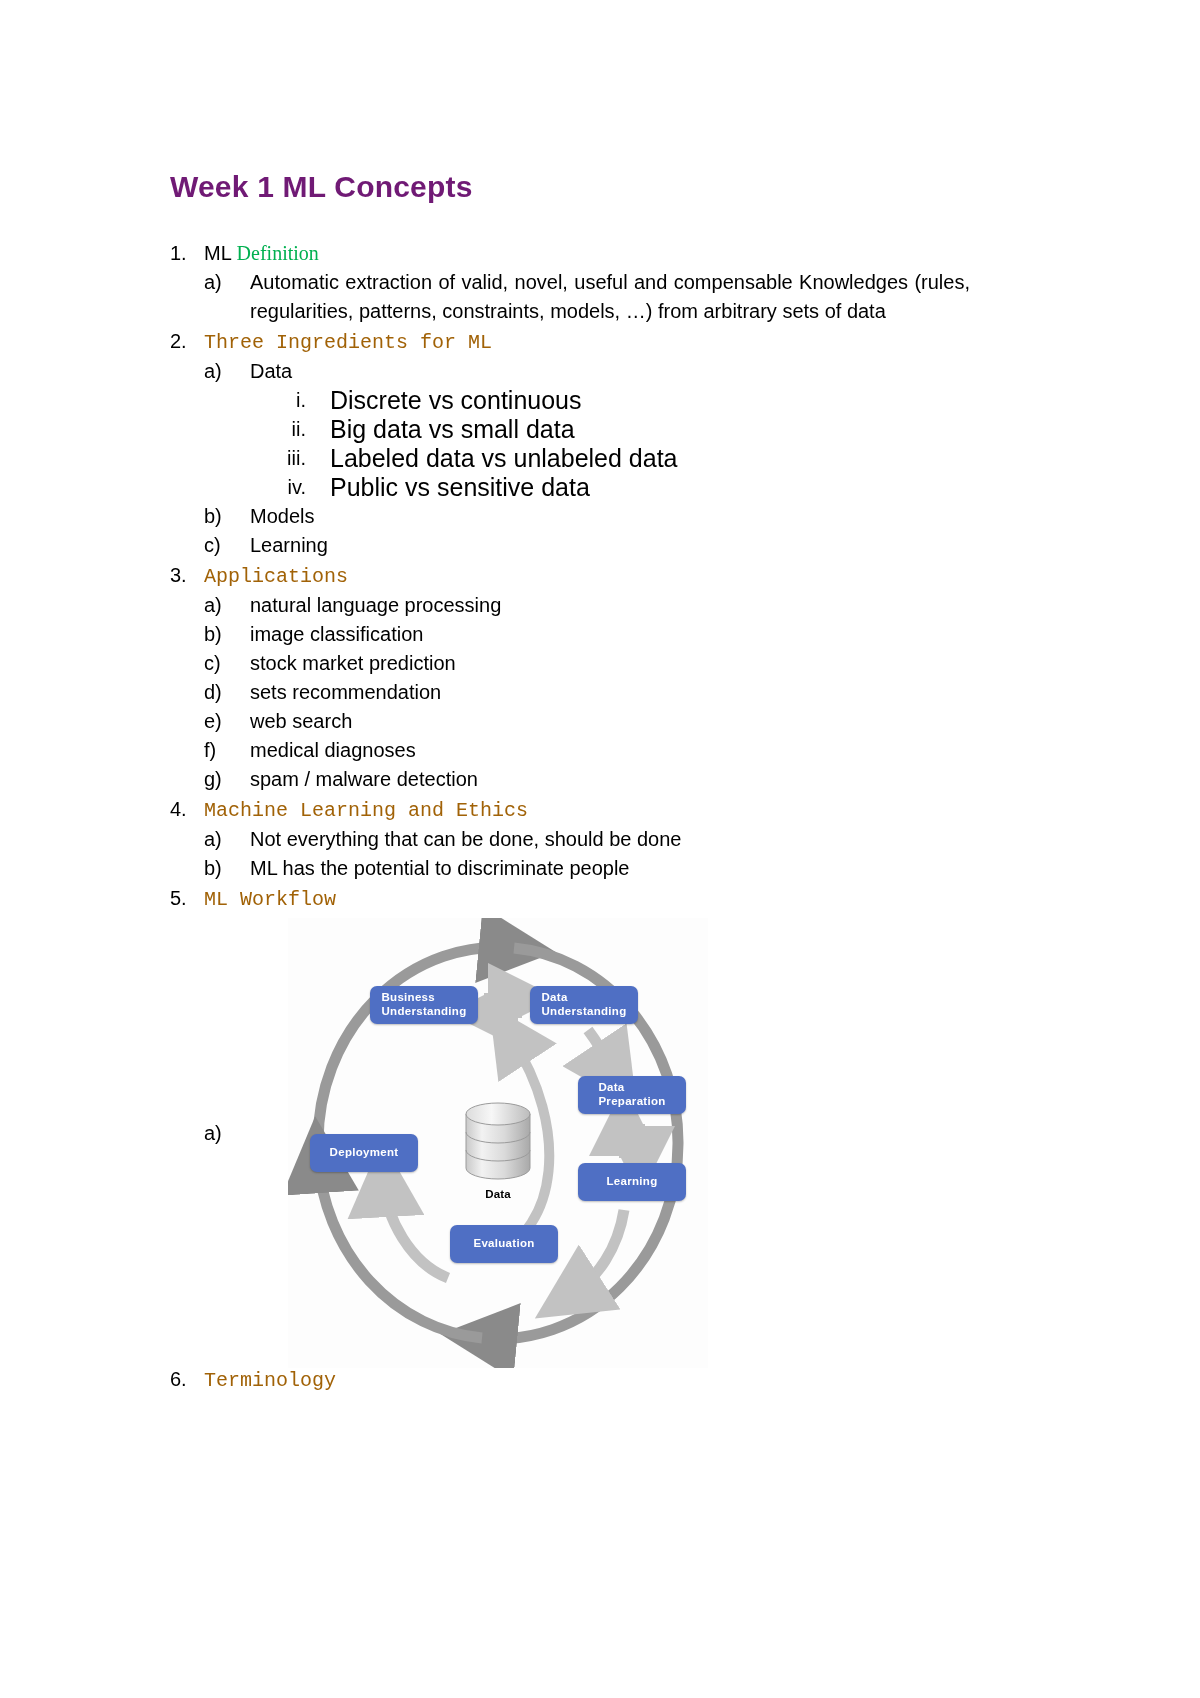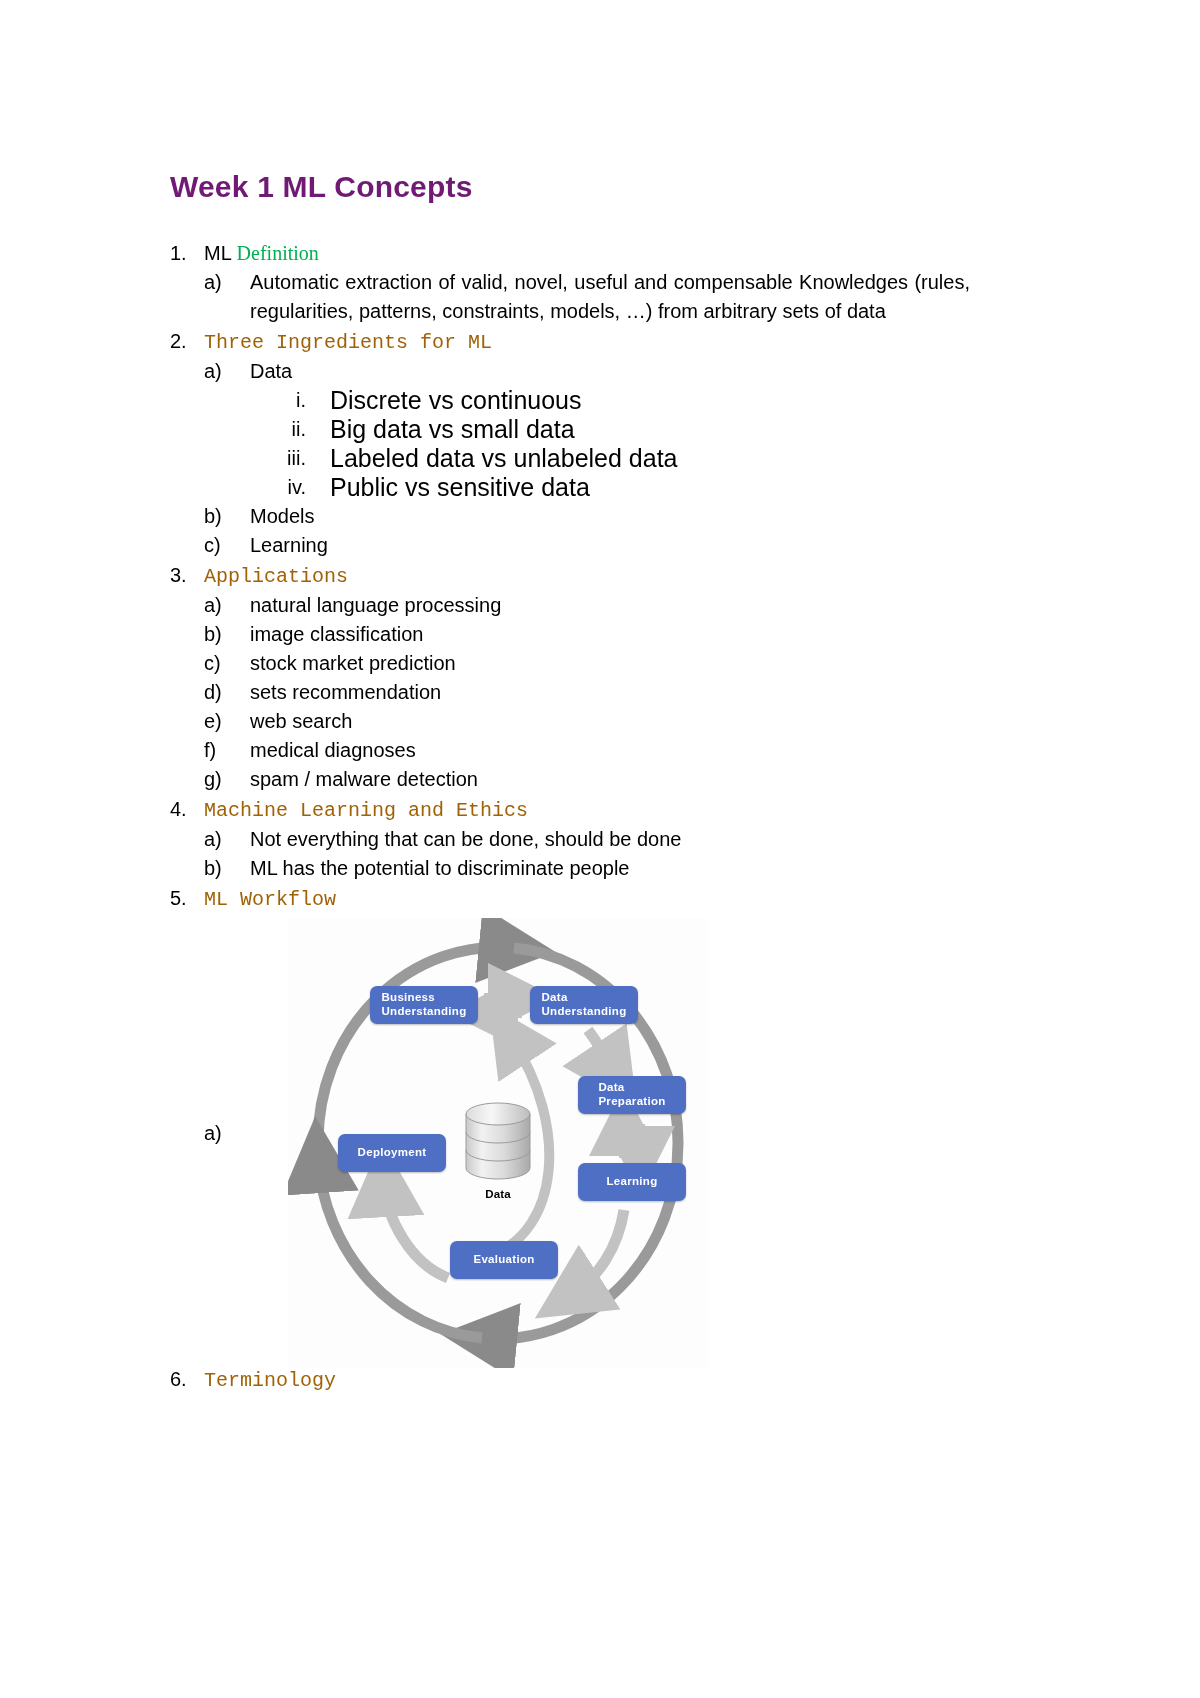--- a/index.html
+++ b/index.html
@@ -146,22 +146,22 @@
     align-items: center;
     justify-content: center;
     letter-spacing: 0.3px;
     line-height: 1.15;
     box-shadow: 0 1px 2px rgba(0,0,0,0.25);
   }
   .box.b-bu { left: 82px;  top: 68px;  width: 108px; height: 38px; }
   .box.b-du { left: 242px; top: 68px;  width: 108px; height: 38px; }
   .box.b-dp { left: 290px; top: 158px; width: 108px; height: 38px; }
   .box.b-md { left: 290px; top: 245px; width: 108px; height: 38px; }
-  .box.b-ev { left: 162px; top: 323px; width: 108px; height: 38px; }
-  .box.b-dep{ left: 22px;  top: 216px; width: 108px; height: 38px; margin-left: 28px; }
+  .box.b-ev { left: 162px; top: 307px; width: 108px; height: 38px; }
+  .box.b-dep{ left: 22px;  top: 216px; width: 108px; height: 38px; }
 
   .db-wrap {
     position: absolute;
     left: 170px;
     top: 180px;
     width: 80px;
     text-align: center;
   }
   .db-caption {
     font-size: 11.5px;

